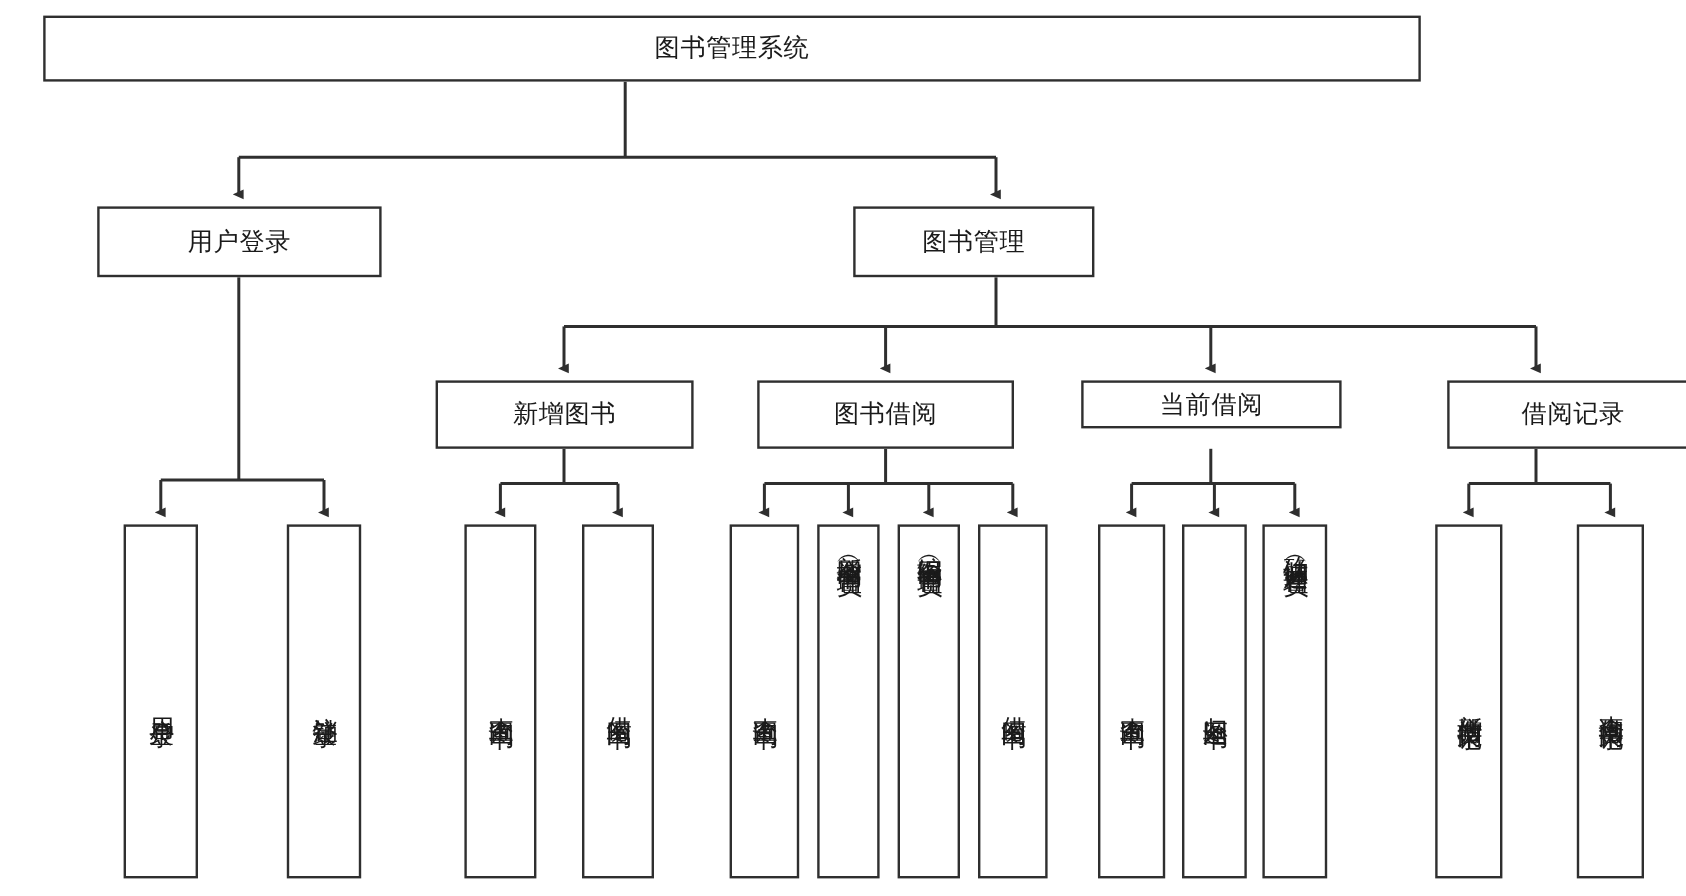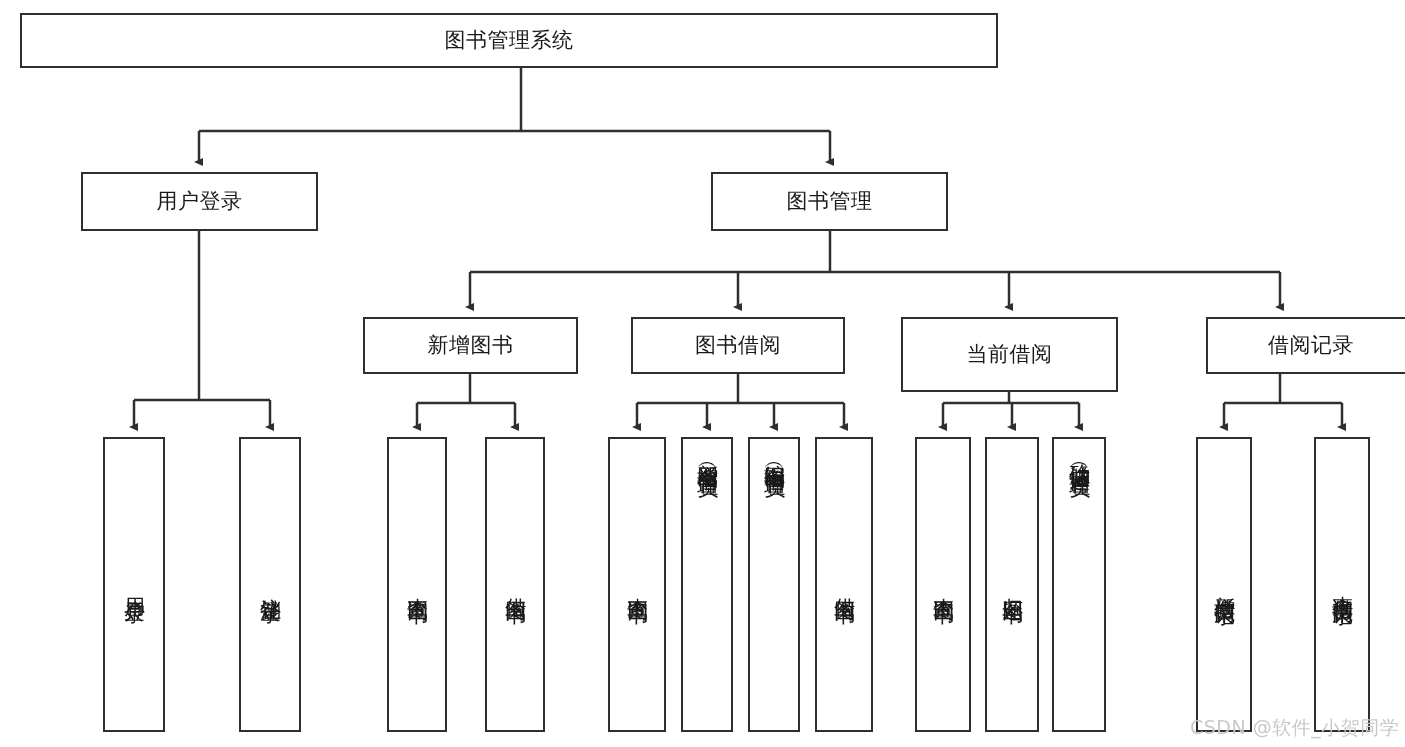--- a/index.html
+++ b/index.html
@@ -116,38 +116,38 @@
       <path d="M1012,403 L1012,427" marker-end="url(#arrow)"></path>
       <path d="M1079,403 L1079,427" marker-end="url(#arrow)"></path>
 
       <path d="M1280,374 L1280,403"></path>
       <path d="M1224,403 L1342,403"></path>
       <path d="M1224,403 L1224,427" marker-end="url(#arrow)"></path>
       <path d="M1342,403 L1342,427" marker-end="url(#arrow)"></path>
     </g>
   </svg>
 
-  <div class="node" style="left:20px; top:13px; width:978px; height:55px;">
+  <div class="node" style="left:36px; top:13px; width:1148px; height:55px;">
     <span class="node-label">图书管理系统</span>
   </div>
 
   <div class="node" style="left:81px; top:172px; width:237px; height:59px;">
     <span class="node-label">用户登录</span>
   </div>
-  <div class="node" style="left:711px; top:172px; width:237px; height:59px;">
+  <div class="node" style="left:711px; top:172px; width:201px; height:59px;">
     <span class="node-label">图书管理</span>
   </div>
 
   <div class="node" style="left:363px; top:317px; width:215px; height:57px;">
     <span class="node-label">新增图书</span>
   </div>
   <div class="node" style="left:631px; top:317px; width:214px; height:57px;text-align:right;">
     <span class="node-label">图书借阅</span>
   </div>
-  <div class="node" style="left:901px; top:317px; width:217px; height:75px;text-align:right;">
+  <div class="node" style="left:901px; top:317px; width:217px; height:40px;text-align:right;">
     <span class="node-label">当前借阅</span>
   </div>
   <div class="node" style="left:1206px; top:317px; width:210px; height:57px;">
     <span class="node-label">借阅记录</span>
   </div>
 
   <div class="node leaf center-v" style="left:103px; top:437px; width:62px; height:295px;">
     <span class="node-label">用户登录</span>
   </div>
   <div class="node leaf center-v" style="left:239px; top:437px; width:62px; height:295px;">
@@ -184,15 +184,14 @@
     <span class="node-label">确认归还（管理员）</span>
   </div>
 
   <div class="node leaf center-v" style="left:1196px; top:437px; width:56px; height:295px;">
     <span class="node-label">新增借阅记录</span>
   </div>
   <div class="node leaf center-v" style="left:1314px; top:437px; width:56px; height:295px;">
     <span class="node-label">查询借阅记录</span>
   </div>
 
-  <div class="watermark" style="left:1190px; top:715px;">CSDN @软件_小贺同学</div>
 
 </div>
 
 </body></html>

